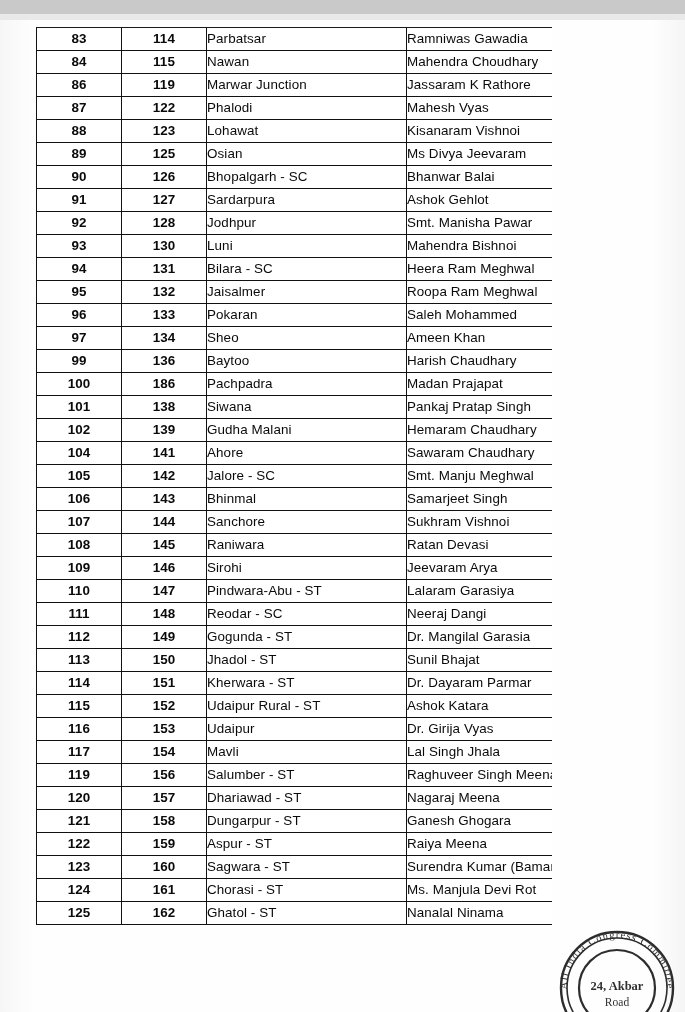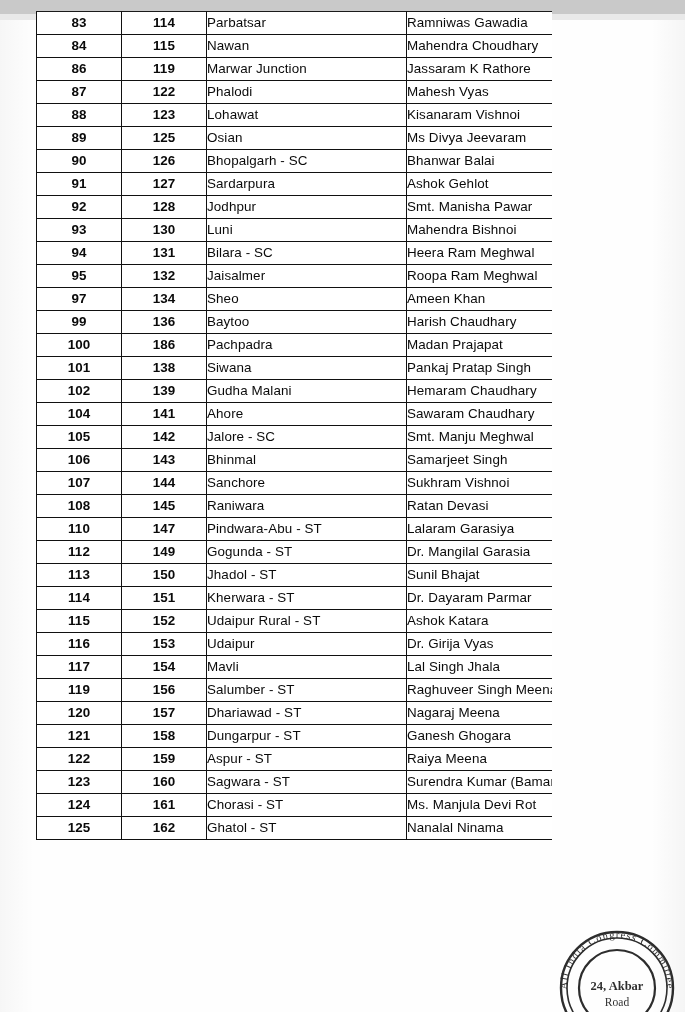--- a/index.html
+++ b/index.html
@@ -42,21 +42,21 @@
     top: 20px;
     width: 685px;
     height: 992px;
     background: #fefefe;
   }
 
   
   #table-clip {
     position: absolute;
     left: 0;
-    top: 4px;
+    top: 20px;
     width: 552px;
     height: 992px;
     overflow: hidden;
   }
 
   table.candidates {
     position: absolute;
     left: 36px;
     top: 7px;
     width: 612px;
@@ -217,20 +217,26 @@
           <td class="acno-cell">131</td>
           <td class="const-cell">Bilara - SC</td>
           <td class="name-cell">Heera Ram Meghwal</td>
         </tr>
         <tr class="row-even">
           <td class="serial-cell">95</td>
           <td class="acno-cell">132</td>
           <td class="const-cell">Jaisalmer</td>
           <td class="name-cell">Roopa Ram Meghwal</td>
         </tr>
+        <tr class="row-odd">
+          <td class="serial-cell">96</td>
+          <td class="acno-cell">133</td>
+          <td class="const-cell">Pokaran</td>
+          <td class="name-cell">Saleh Mohammed</td>
+        </tr>
         <tr class="row-even">
           <td class="serial-cell">97</td>
           <td class="acno-cell">134</td>
           <td class="const-cell">Sheo</td>
           <td class="name-cell">Ameen Khan</td>
         </tr>
         <tr class="row-even">
           <td class="serial-cell">99</td>
           <td class="acno-cell">136</td>
           <td class="const-cell">Baytoo</td>
@@ -277,25 +283,37 @@
           <td class="acno-cell">144</td>
           <td class="const-cell">Sanchore</td>
           <td class="name-cell">Sukhram Vishnoi</td>
         </tr>
         <tr class="row-odd">
           <td class="serial-cell">108</td>
           <td class="acno-cell">145</td>
           <td class="const-cell">Raniwara</td>
           <td class="name-cell">Ratan Devasi</td>
         </tr>
+        <tr class="row-even">
+          <td class="serial-cell">109</td>
+          <td class="acno-cell">146</td>
+          <td class="const-cell">Sirohi</td>
+          <td class="name-cell">Jeevaram Arya</td>
+        </tr>
         <tr class="row-odd">
           <td class="serial-cell">110</td>
           <td class="acno-cell">147</td>
           <td class="const-cell">Pindwara-Abu - ST</td>
           <td class="name-cell">Lalaram Garasiya</td>
+        </tr>
+        <tr class="row-even">
+          <td class="serial-cell">111</td>
+          <td class="acno-cell">148</td>
+          <td class="const-cell">Reodar - SC</td>
+          <td class="name-cell">Neeraj Dangi</td>
         </tr>
         <tr class="row-odd">
           <td class="serial-cell">112</td>
           <td class="acno-cell">149</td>
           <td class="const-cell">Gogunda - ST</td>
           <td class="name-cell">Dr. Mangilal Garasia</td>
         </tr>
         <tr class="row-even">
           <td class="serial-cell">113</td>
           <td class="acno-cell">150</td>

